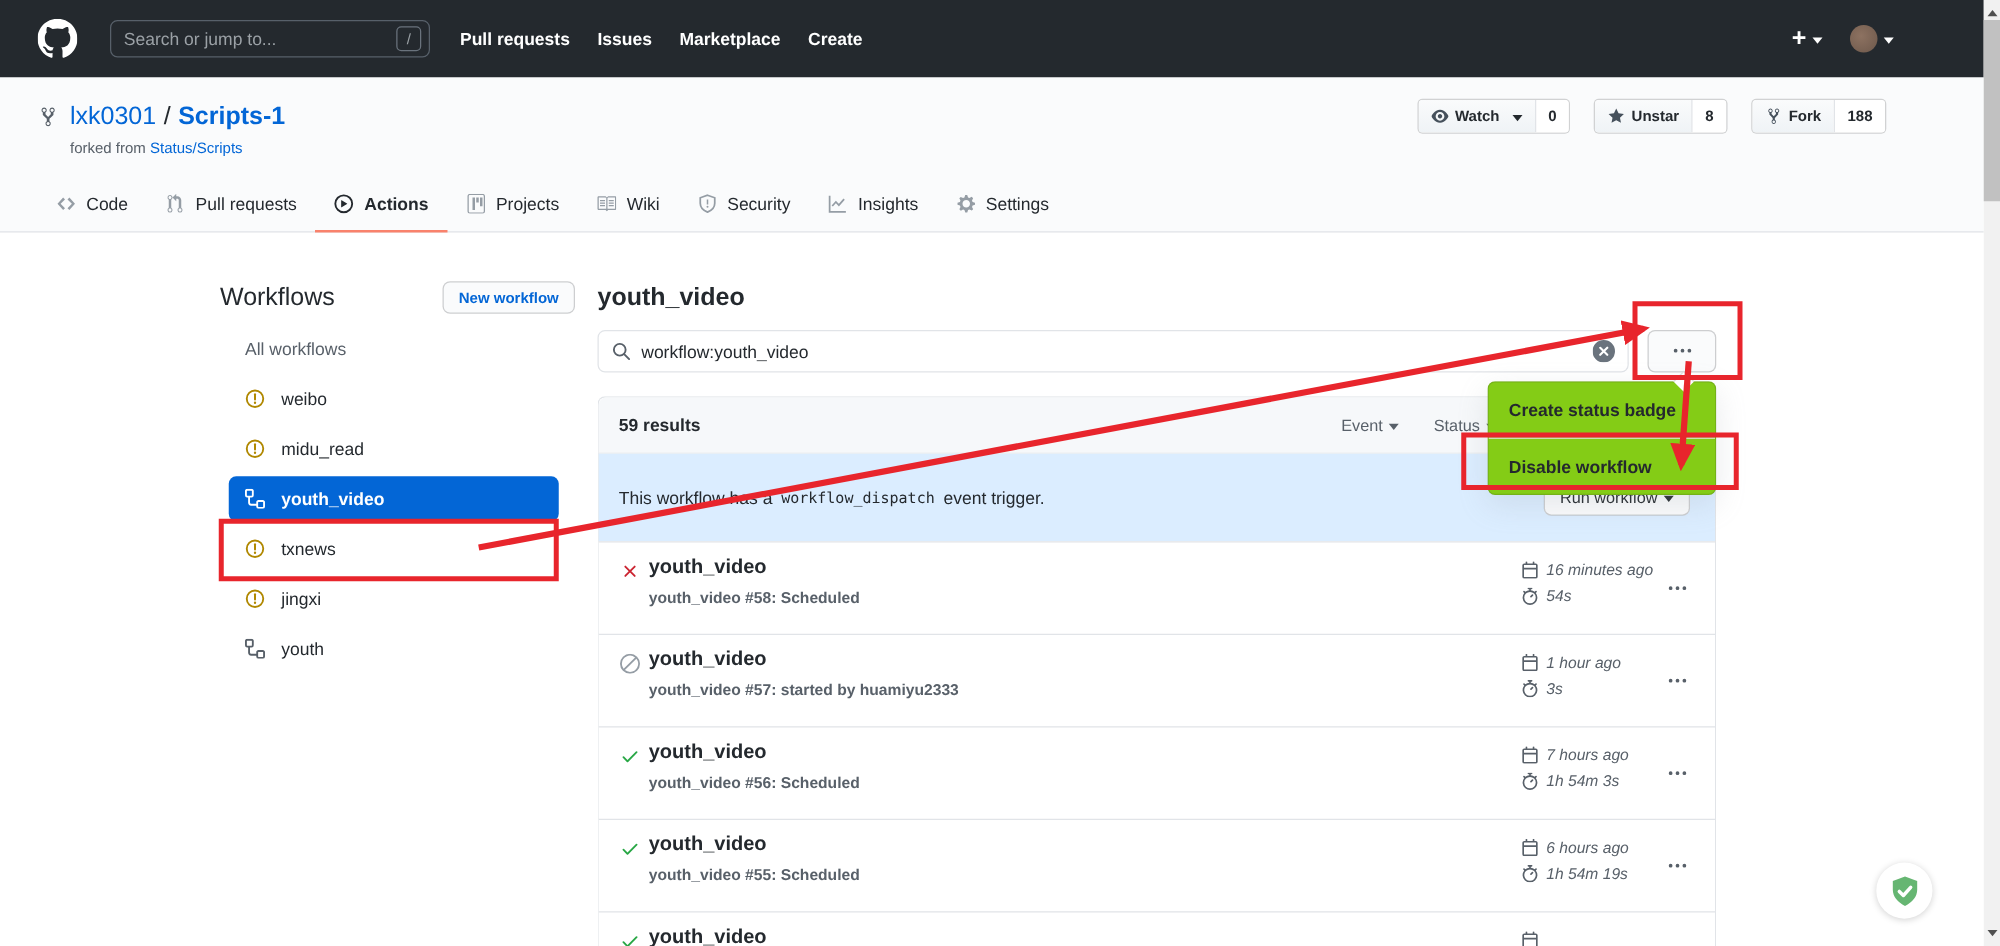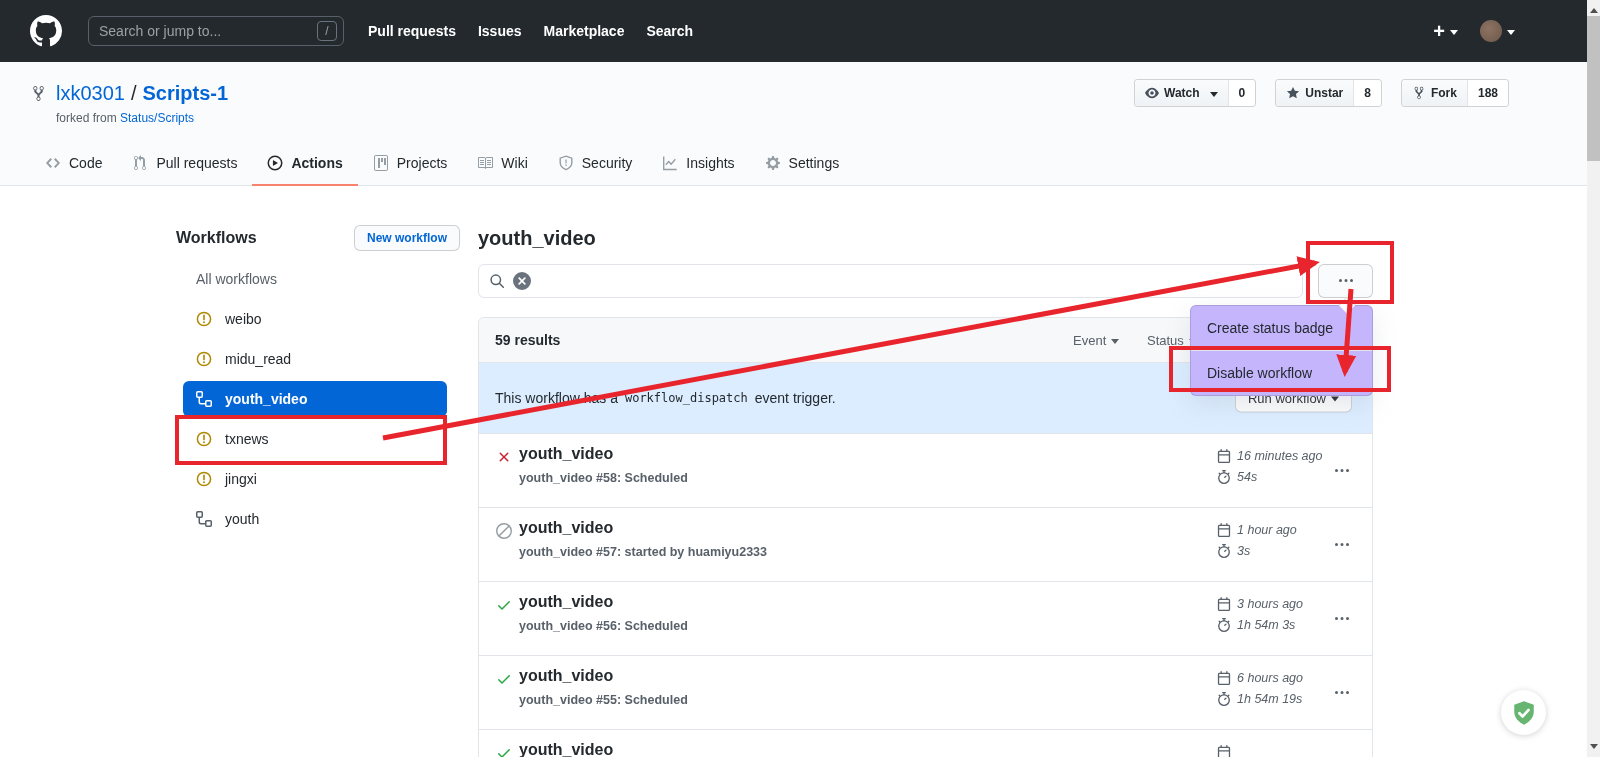--- a/index.html
+++ b/index.html
@@ -49,21 +49,21 @@
   .tabs { position:absolute; left:30px; bottom:-1px; display:flex; }
   .tab { display:flex; align-items:center; gap:8px; padding:13px 15px; font-size:14px; color:#24292e;
          border-bottom:2px solid transparent; text-decoration:none; white-space:nowrap; }
   .tab svg { width:16px; height:16px; color:#959da5; }
   .tab.active { font-weight:600; border-bottom-color:#f9826c; }
   .tab.active svg { color:#24292e; }
 
   
   .sidebar { position:absolute; left:176px; top:224px; width:284px; }
   .sidebar-head { display:flex; align-items:center; justify-content:space-between; height:28px; }
-  .sidebar-title { font-size:16px; font-weight:700; }
+  .sidebar-title { font-size:20px; font-weight:400; }
   .new-workflow-btn { font-size:12px; font-weight:600; color:#0366d6; background:#fafbfc;
                       border:1px solid rgba(27,31,35,.2); border-radius:6px; padding:5px 12px; cursor:pointer;
                       font-family:inherit; }
   .side-list { margin-top:7px; }
   .side-item { height:40px; display:flex; align-items:center; padding-left:20px; font-size:14px;
                color:#24292e; cursor:pointer; }
   .side-item svg { width:16px; height:16px; margin-right:13px; flex:none; }
   .side-item .warn { color:#b08800; }
   .side-item .wf { color:#586069; }
   .side-item.all { color:#586069; }
@@ -107,23 +107,23 @@
   .sicon.success { color:#28a745; }
   .run-title { position:absolute; left:40px; top:11px; font-size:16px; font-weight:600; color:#24292e;
                text-decoration:none; }
   .run-sub { position:absolute; left:40px; top:37px; font-size:12.5px; color:#586069; font-weight:600; }
   .run-meta { position:absolute; left:738px; top:11px; font-size:12.5px; color:#586069;font-style:italic; }
   .meta-line { display:flex; align-items:center; gap:6px; height:21px; }
   .meta-line svg { width:14px; height:14px; flex:none; }
   .run-kebab { position:absolute; right:22px; top:29px; width:16px; height:16px; color:#586069; cursor:pointer; }
 
   
-  .ctx-menu { position:absolute; left:1190px; top:305px; width:183px; background:#c4b5fd;
+  .ctx-menu { position:absolute; left:1190px; top:305px; width:183px; background:#84cc16;
               border:1px solid rgba(27,31,35,.15); border-radius:6px; padding:4px 0;
-              box-shadow:0 8px 24px rgba(149,157,165,.2); z-index:30; }
+              box-shadow:0 8px 24px rgba(149,157,165,.2); z-index:30;font-weight:bold; }
   .ctx-caret { position:absolute; top:-7px; left:150px; width:12px; height:12px; background:#fff;
                border-left:1px solid rgba(27,31,35,.15); border-top:1px solid rgba(27,31,35,.15);
                transform:rotate(45deg); }
   .ctx-item { padding:10px 16px; font-size:14px; color:#24292e; cursor:pointer; }
   .ctx-divider { height:1px; background:#e1e4e8; margin:4px 0; }
 
   
   .annot { position:absolute; inset:0; z-index:40; pointer-events:none; }
 
   
@@ -231,21 +231,21 @@
         <use href="#i-github"></use>
       </svg>
     <div class="hdr-search">
       <input type="text" placeholder="Search or jump to..." style="">
       <span class="slash-hint">/</span>
     </div>
     <nav class="hdr-nav">
       <a href="#">Pull requests</a>
       <a href="#">Issues</a>
       <a href="#">Marketplace</a>
-      <a href="#">Search</a>
+      <a href="#">Create</a>
     </nav>
     <div class="hdr-right">
       <span class="hdr-plus">+<span class="caret"></span></span>
       <span class="hdr-avatar-wrap">
         <span class="hdr-avatar"></span>
         <span class="caret"></span>
       </span>
     </div>
   </div>
 
@@ -392,20 +392,21 @@
   </aside>
 
   <main class="main">
     <h1 class="main-title">youth_video</h1>
 
     <div class="filter-row">
       <div class="filter-input">
         <svg class="mag">
             <use href="#i-search"></use>
           </svg>
+        <input type="text" value="workflow:youth_video" style="">
         <svg class="clear-btn">
             <use href="#i-xcircle"></use>
           </svg>
       </div>
       <div class="kebab-btn">
         <svg>
             <use href="#i-kebab"></use>
           </svg>
       </div>
     </div>
@@ -487,21 +488,21 @@
         <svg class="sicon success">
             <use href="#i-check"></use>
           </svg>
         <a class="run-title" href="#">youth_video</a>
         <div class="run-sub">youth_video #56: Scheduled</div>
         <div class="run-meta">
           <div class="meta-line">
               <svg>
                 <use href="#i-calendar"></use>
               </svg>
-              <span>3 hours ago</span>
+              <span>7 hours ago</span>
             </div>
           <div class="meta-line">
               <svg>
                 <use href="#i-stopwatch"></use>
               </svg>
               <span>1h 54m 3s</span>
             </div>
         </div>
         <svg class="run-kebab">
             <use href="#i-kebab"></use>

